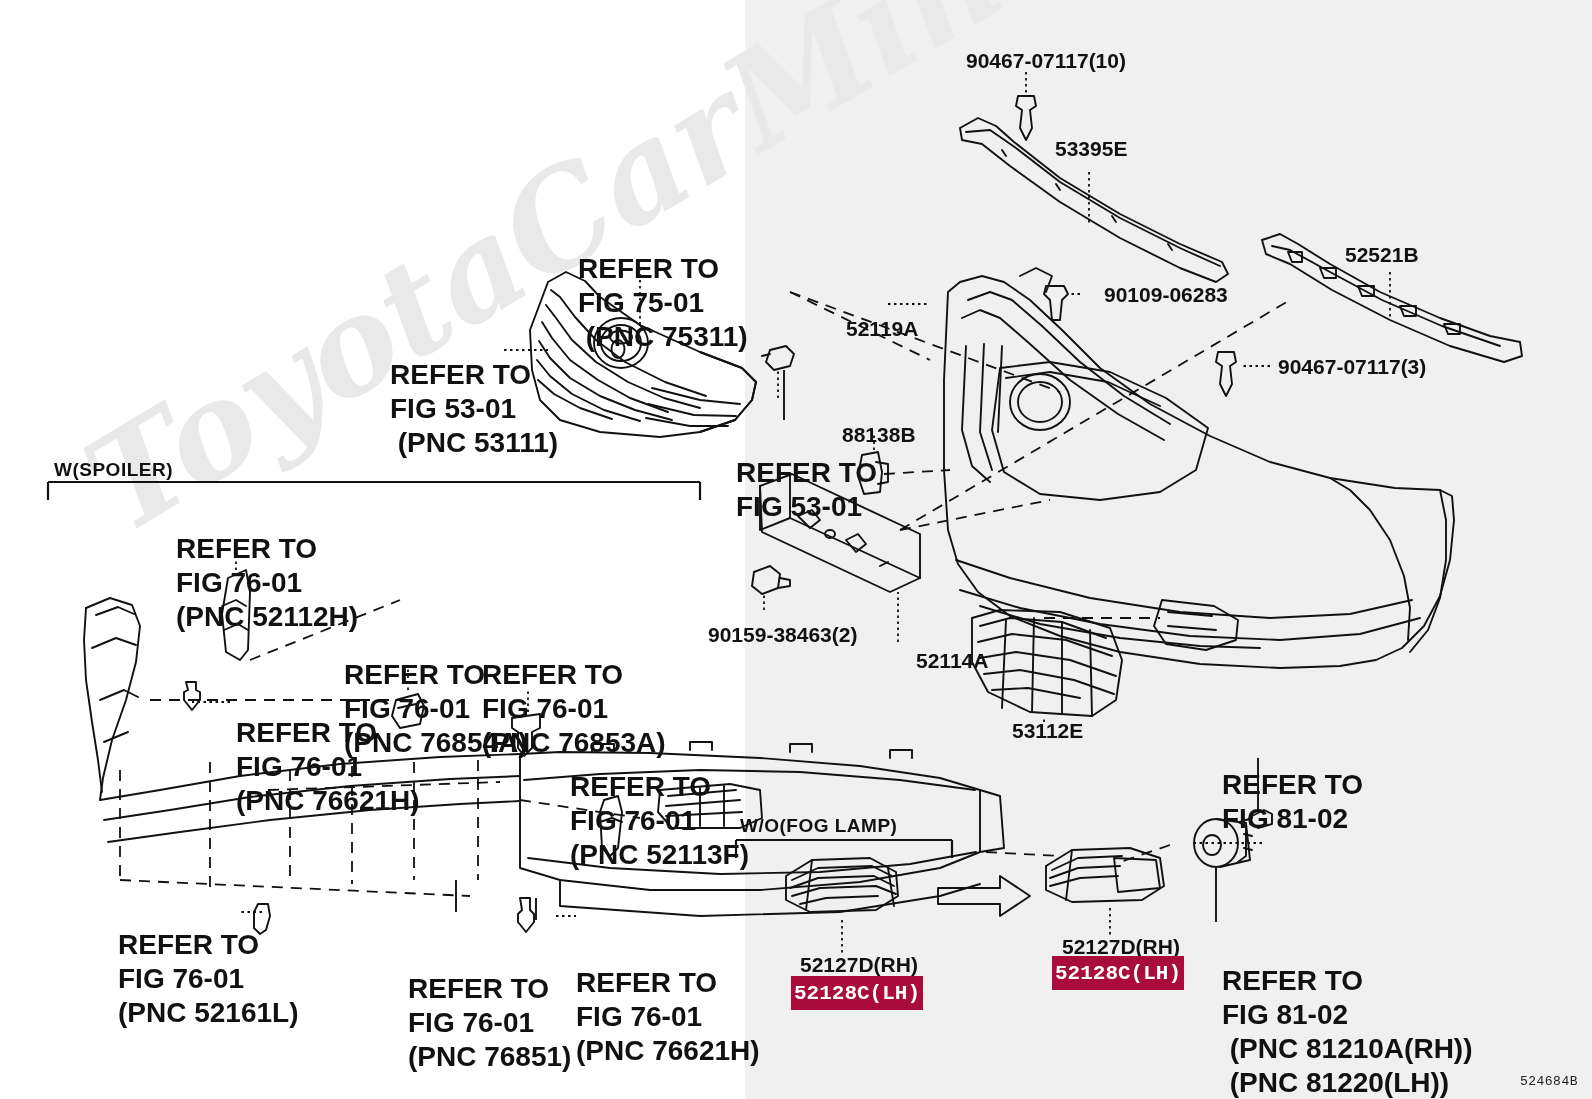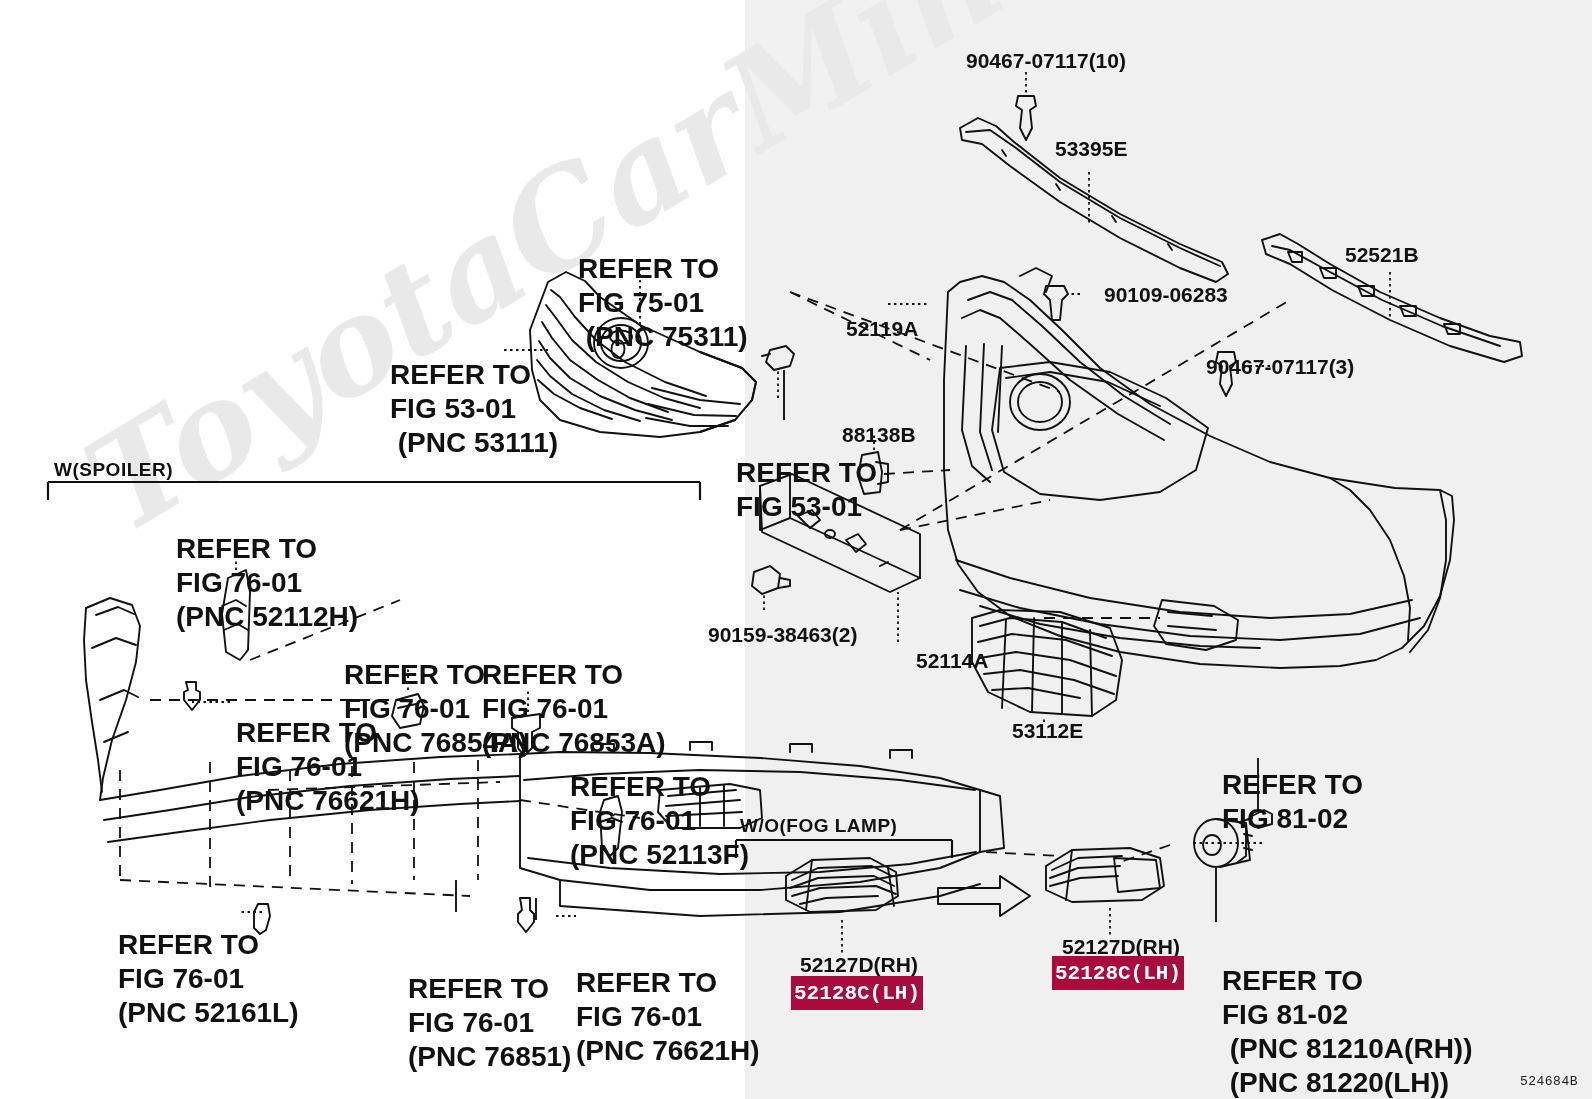--- a/index.html
+++ b/index.html
@@ -391,21 +391,21 @@
   <div class="lbl s20" style="left:1222px;top:920px;">REFER TO
 FIG 81-02
  (PNC 81210A(RH))
  (PNC 81220(LH))</div>
 
   <div class="lbl s21" style="left:966px;top:48px;">90467-07117(10)</div>
   <div class="lbl s21" style="left:1055px;top:136px;">53395E</div>
   <div class="lbl s21" style="left:1345px;top:242px;">52521B</div>
   <div class="lbl s21" style="left:846px;top:292px;margin-top:24px;">52119A</div>
   <div class="lbl s21" style="left:1104px;top:282px;">90109-06283</div>
-  <div class="lbl s21" style="left:1206px;top:354px;">90467-07117(3)</div>
+  <div class="lbl s21" style="left:1278px;top:354px;">90467-07117(3)</div>
   <div class="lbl s21" style="left:842px;top:422px;">88138B</div>
   <div class="lbl s21" style="left:916px;top:648px;">52114A</div>
   <div class="lbl s21" style="left:708px;top:622px;">90159-38463(2)</div>
   <div class="lbl s21" style="left:1012px;top:718px;">53112E</div>
 
   <div class="lbl s21" style="left:800px;top:952px;">52127D(RH)</div>
   <div class="hl" style="left:791px;top:976px;width:132px;height:34px;">
     <span>52128C(LH)</span>
   </div>
 

